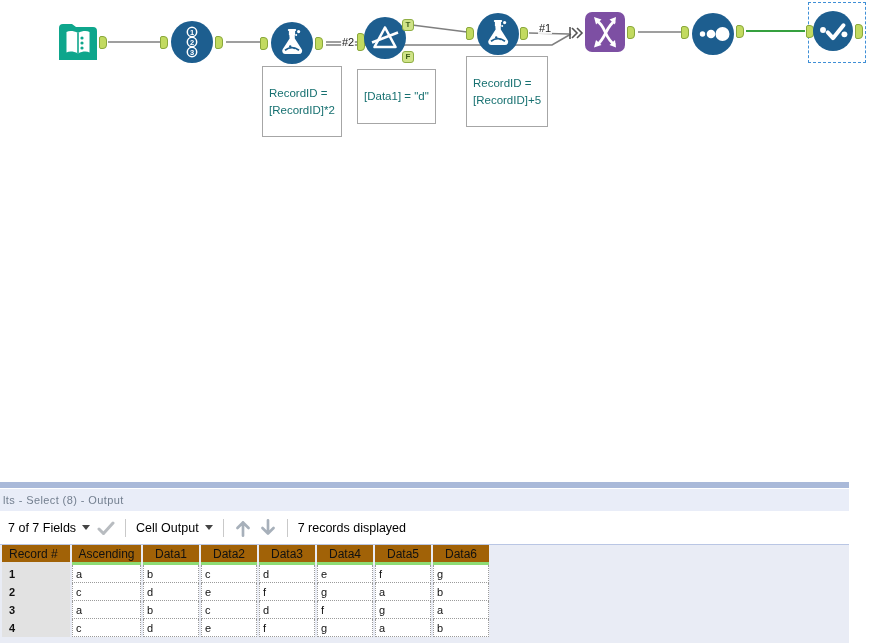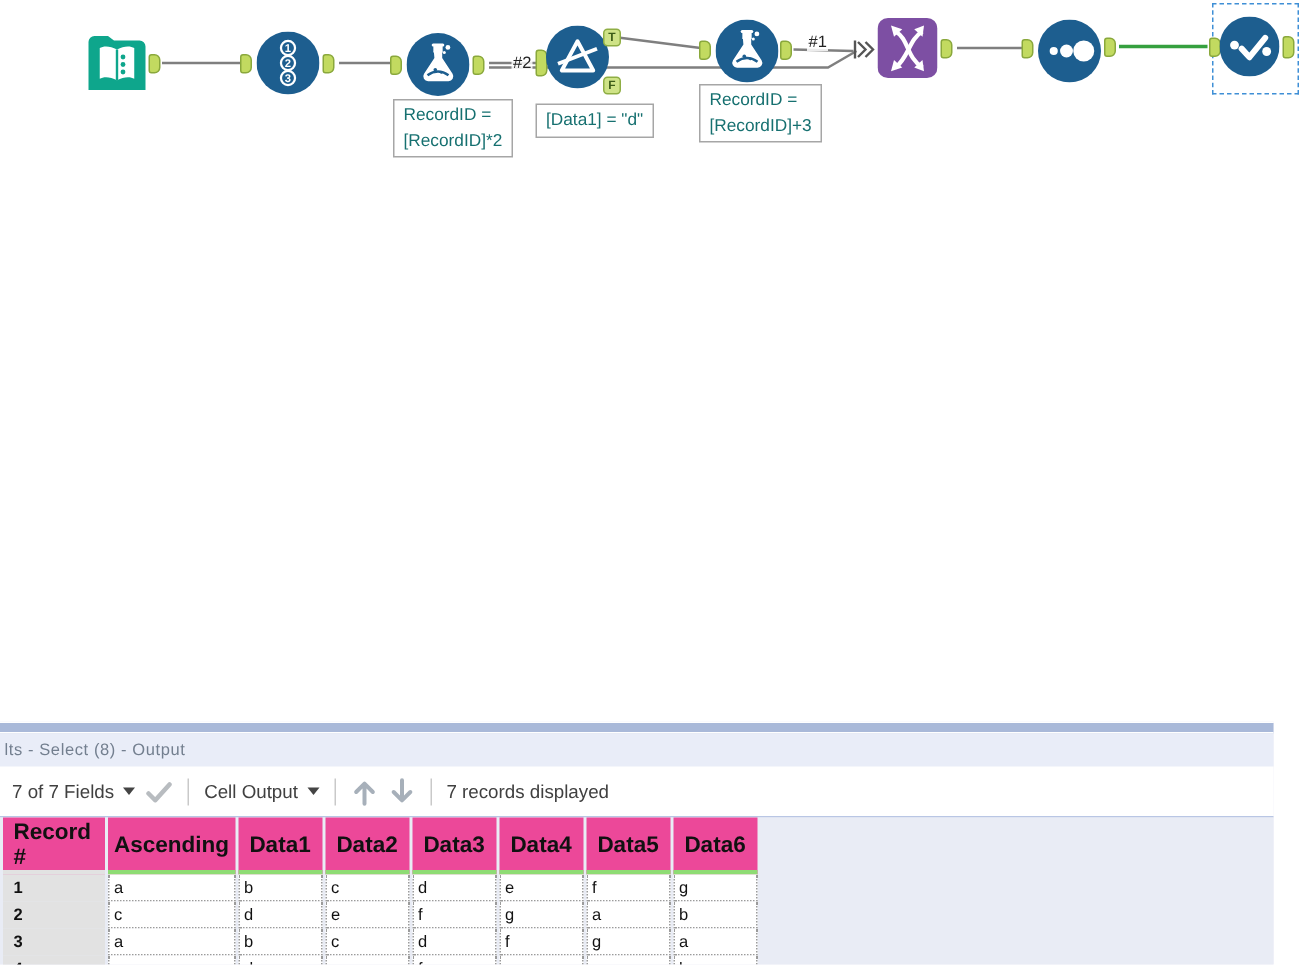--- a/index.html
+++ b/index.html
@@ -5,37 +5,37 @@
   html,body{margin:0;padding:0;}
   body{width:871px;height:643px;background:#fff;font-family:"Liberation Sans",sans-serif;overflow:hidden;position:relative;}
 
   
   #canvas{position:absolute;top:0;left:0;width:871px;height:481px;background:#fff;}
   #wires{position:absolute;top:0;left:0;width:871px;height:481px;}
   .tool{position:absolute;width:42px;height:42px;}
   .anchor{position:absolute;width:8px;height:13px;background:#c2da60;border:1px solid #8aa83c;border-radius:2px 4px 4px 2px;box-sizing:border-box;}
   .anchor.tall{height:18px;}
   .tf-anchor{position:absolute;width:12px;height:12px;background:#cfe387;border:1px solid #8fae44;border-radius:3px;box-sizing:border-box;font-size:8px;font-weight:bold;color:#3c5c18;display:flex;align-items:center;justify-content:center;line-height:1;}
-  .annotation{position:absolute;background:#fff;border:1px solid #a6a6a6;color:#167070;font-size:11.5px;line-height:1.45;padding:2px 6px;white-space:nowrap;}
+  .annotation{position:absolute;background:#fff;border:1px solid #a6a6a6;color:#167070;font-size:11.5px;line-height:1.45;padding:18px 6px;white-space:nowrap;}
   .conn-label{position:absolute;font-size:11px;color:#222;background:rgba(255,255,255,.85);padding:0 1px;line-height:1.1;}
   .selection-box{position:absolute;left:808px;top:2px;width:58px;height:61px;border:1px dashed #3f8fd6;box-sizing:border-box;}
 
   
   #results{position:absolute;top:481px;left:0;width:849px;height:162px;background:#e9ecf5;}
   #results-gap{height:1px;background:#fff;}
   #results-topbar{height:6px;background:#a9b9d9;border-bottom:1px solid #fff;}
   #results-header{height:22px;background:#e9edf8;color:#737f8f;font-size:11px;letter-spacing:.4px;display:flex;align-items:center;padding-left:3px;}
-  #results-toolbar{height:34px;background:#fff;border-bottom:1px solid #b9c6e4;display:flex;align-items:center;gap:7px;padding-left:8px;font-size:12.5px;color:#404040;box-sizing:border-box;}
+  #results-toolbar{height:34px;background:#fff;border-bottom:1px solid #b9c6e4;display:flex;align-items:center;gap:7px;padding-left:8px;font-size:12.5px;color:#000000;box-sizing:border-box;}
   .caret{display:inline-block;width:0;height:0;border-left:4px solid transparent;border-right:4px solid transparent;border-top:5px solid #444;margin-left:2px;}
   .tb-divider{width:1px;height:18px;background:#c9c9c9;margin:0 3px;}
   .tb-btn{display:flex;align-items:center;gap:4px;cursor:default;}
 
   #table-wrap{background:#e9ecf5;}
   table{border-collapse:separate;border-spacing:2px 0;margin-left:0;}
-  th{background:#ec4899;font-size:15px;font-weight:bold;color:#111;height:16px;padding:1px 4px 0 4px;border-bottom:3px solid #8edc74;text-align:center;}
+  th{background:#a16207;font-size:12px;font-weight:normal;color:#111;height:16px;padding:1px 4px 0 4px;border-bottom:3px solid #8edc74;text-align:center;}
   th.recnum{text-align:left;padding-left:7px;border-bottom:3px solid #e2e2e2;}
   td{font-size:11px;color:#111;height:17px;padding:0 3px;background:#fff;border:1px dotted #9b9b9b;border-top:0;}
   td.recnum{background:#e2e2e2;border:0;font-weight:bold;padding-left:7px;}
 </style>
 </head>
 <body>
 
 <div id="canvas">
 
   <svg id="wires" viewBox="0 0 871 481">
@@ -168,21 +168,21 @@
 
   <div class="annotation" style="left:262px;top:66px;">
     <div>RecordID =</div>
     <div>[RecordID]*2</div>
   </div>
   <div class="annotation" style="left:357px;top:69px;">
     <div>[Data1] = "d"</div>
   </div>
   <div class="annotation" style="left:466px;top:56px;">
     <div>RecordID =</div>
-    <div>[RecordID]+3</div>
+    <div>[RecordID]+5</div>
   </div>
 </div>
 
 <div id="results">
   <div id="results-gap"></div>
   <div id="results-topbar"></div>
   <div id="results-header">
     <span>lts - Select (8) - Output</span>
   </div>
 

